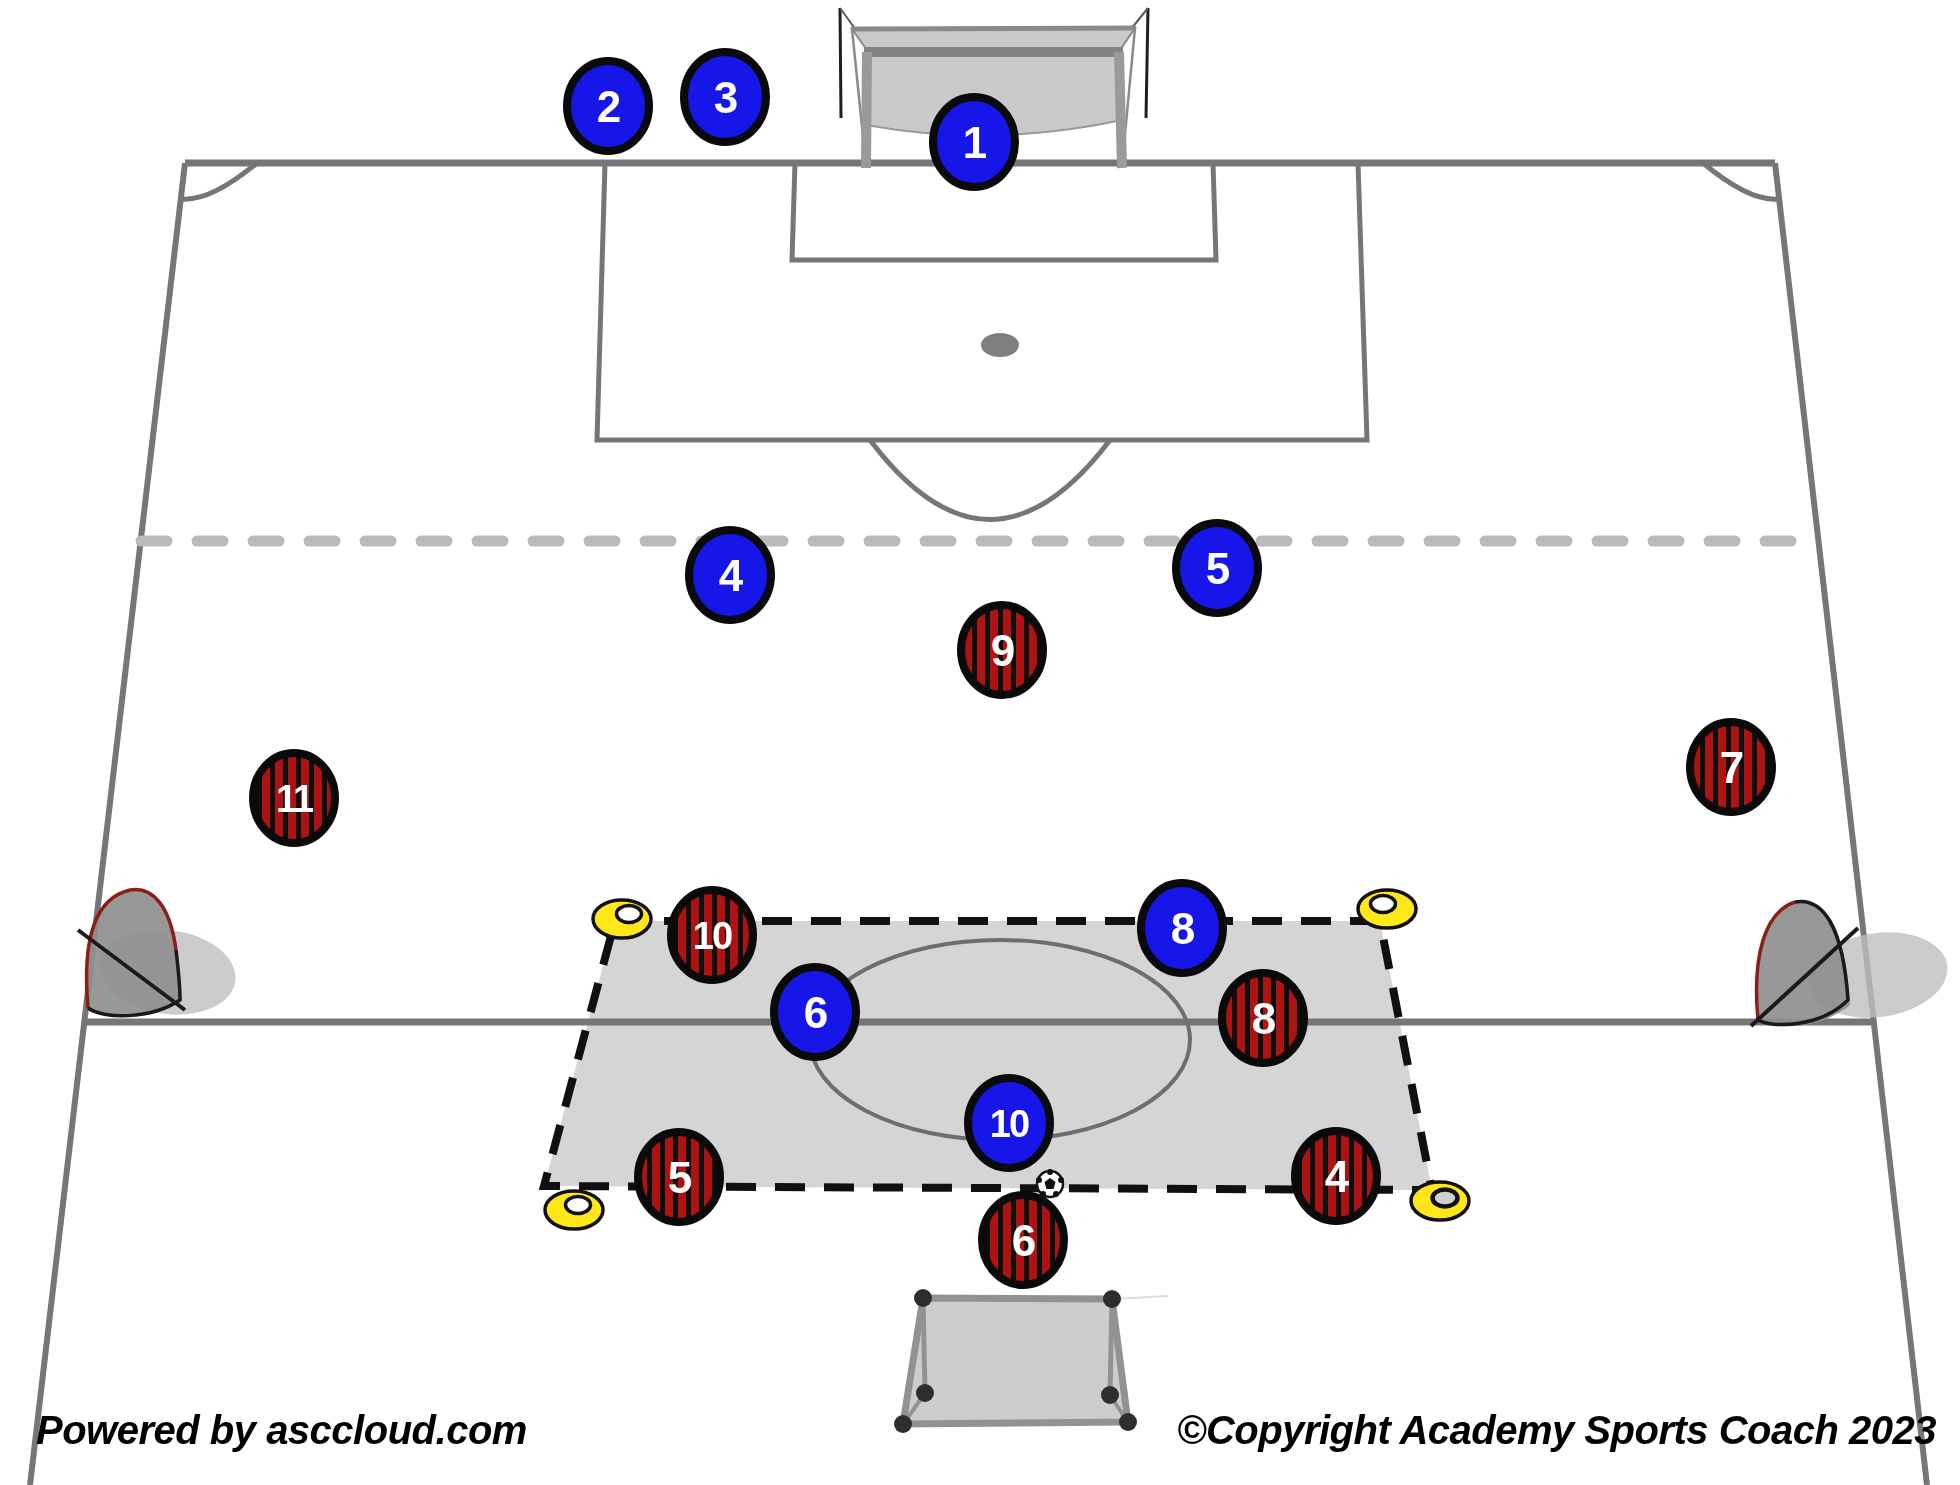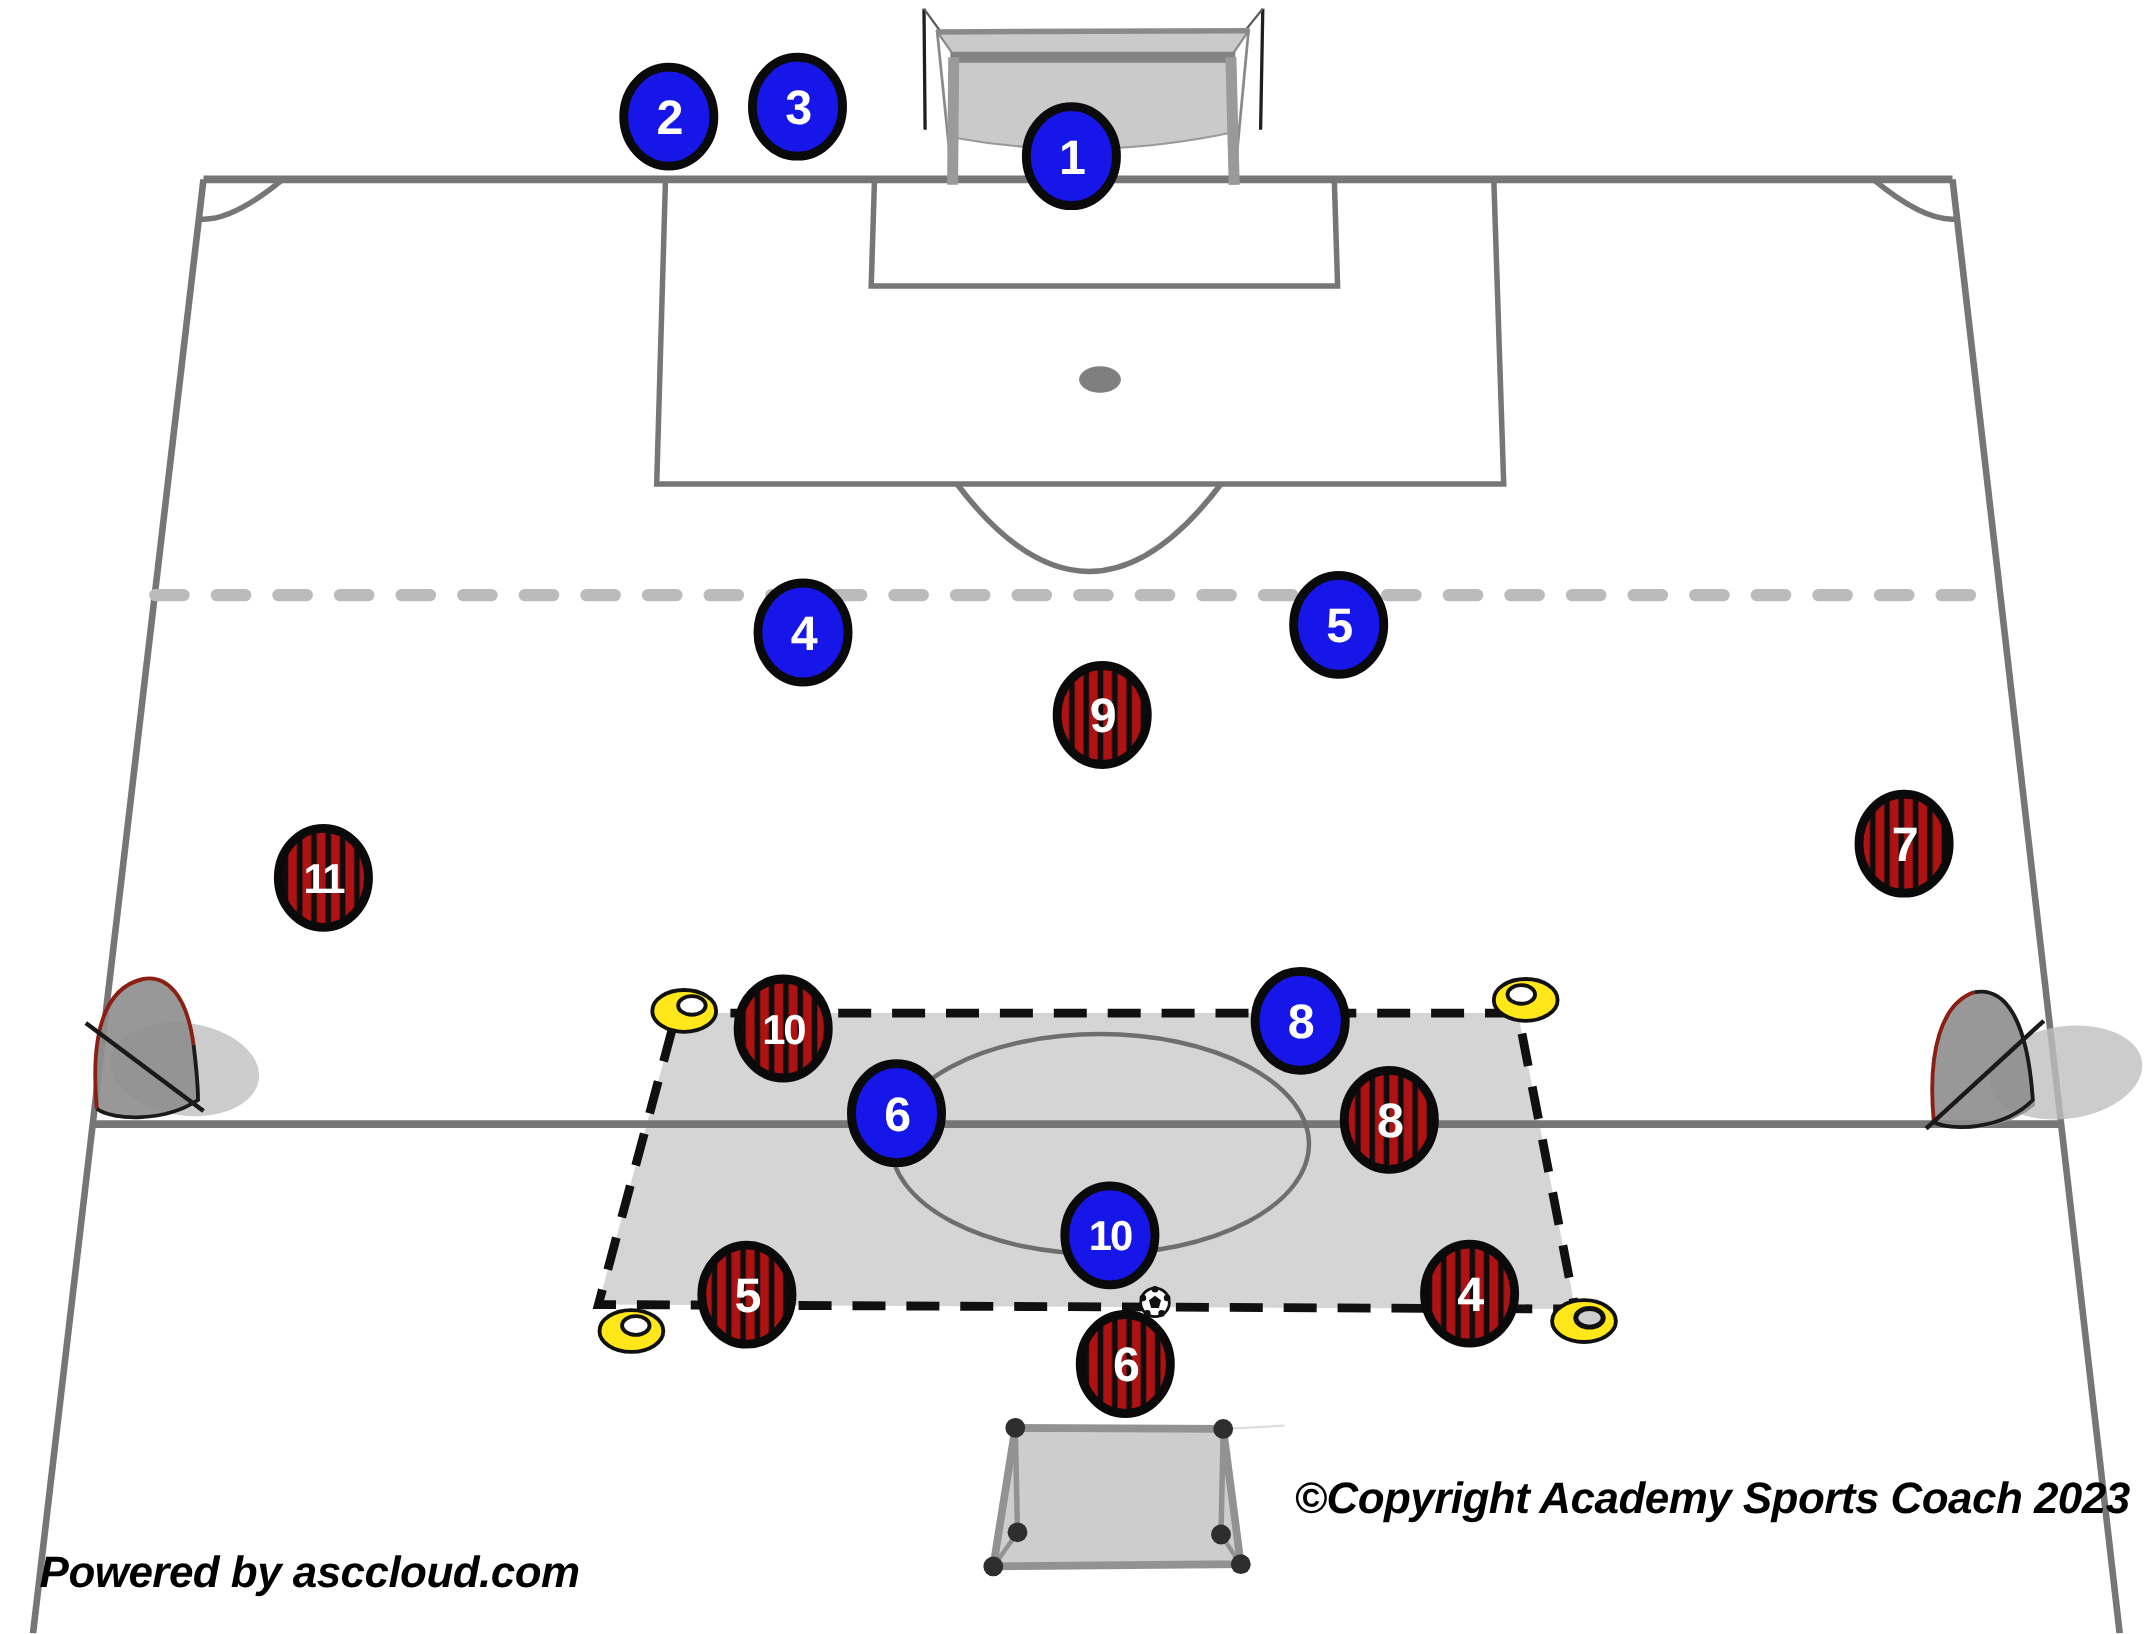--- a/index.html
+++ b/index.html
@@ -14,21 +14,21 @@
   .footer-text{
     position:absolute;
     font-weight:bold;
     font-style:italic;
     color:#000000;
     font-size:40px;
     letter-spacing:-0.5px;
     white-space:nowrap;
   }
   #footer-left{left:36px;top:1408px;}
-  #footer-right{right:24px;top:1340px;}
+  #footer-right{right:24px;top:1408px;}
   .player-number{
     font-family:"Liberation Sans", sans-serif;
     font-weight:bold;
   }
 </style>
 </head>
 <body>
 
 <div class="stage">
 

